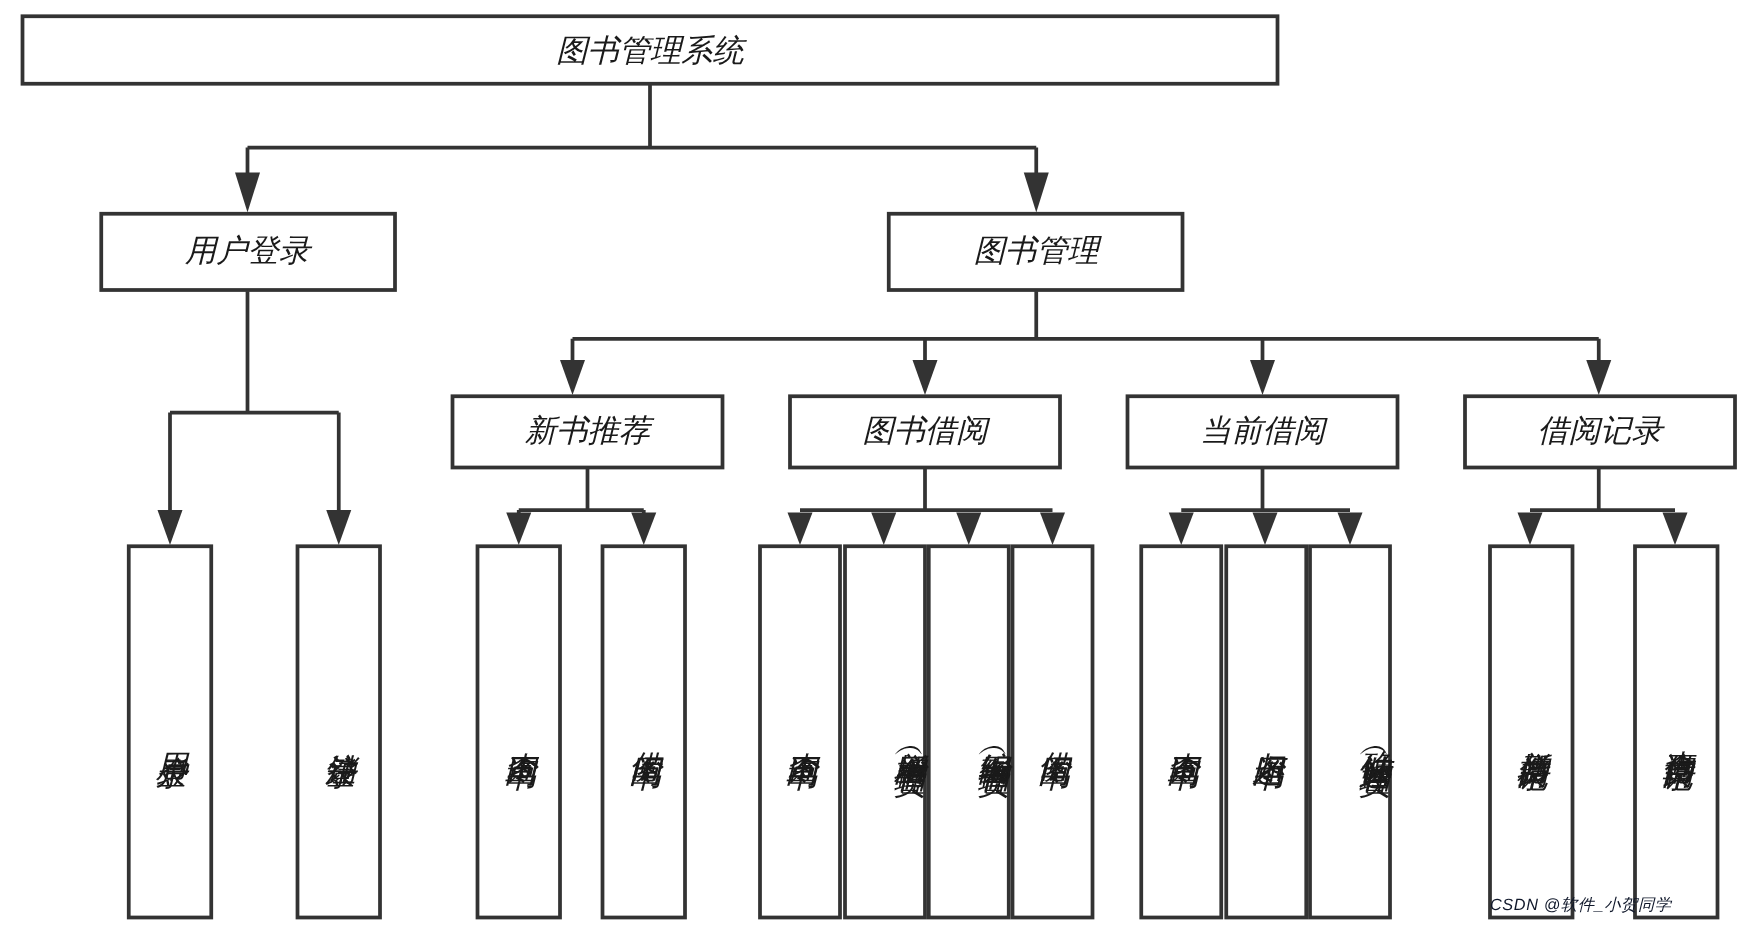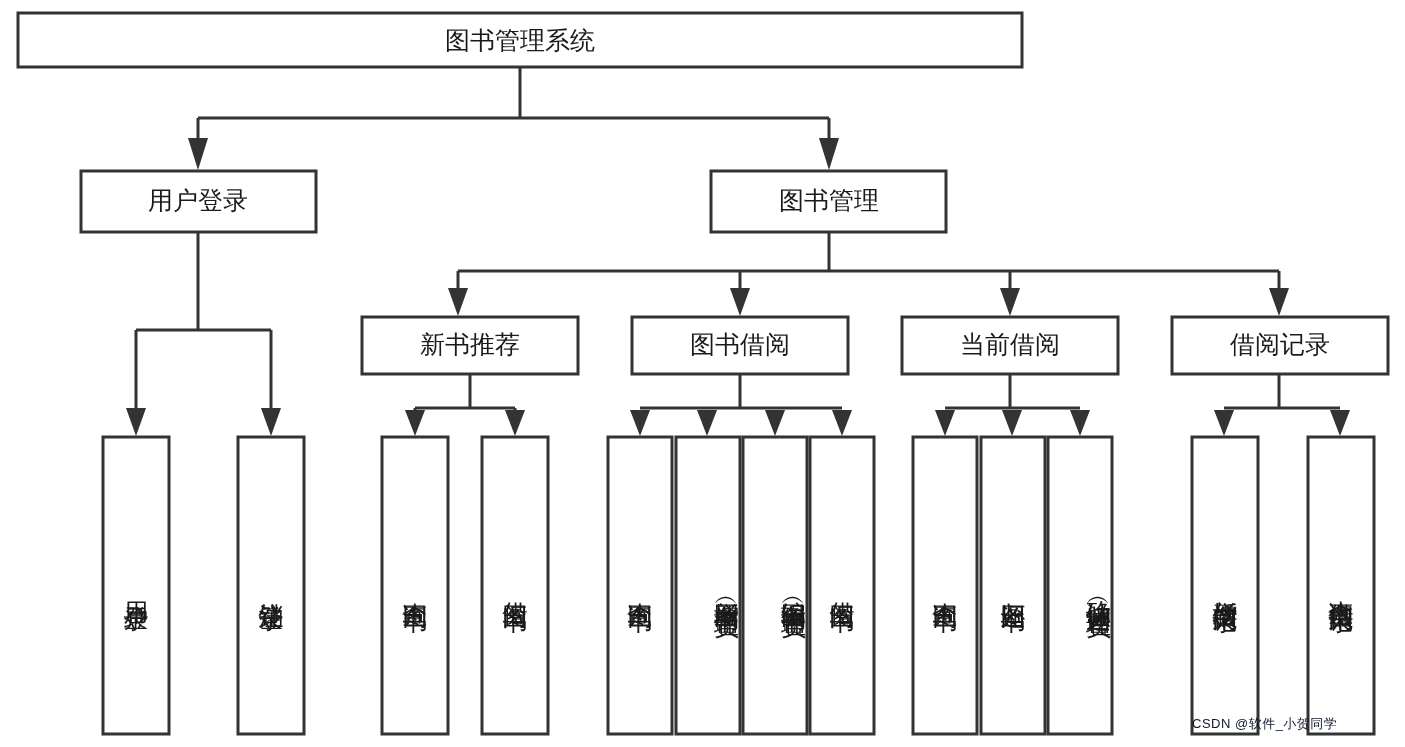--- a/index.html
+++ b/index.html
@@ -13,20 +13,21 @@
     height: 747px;
     font-family: "Liberation Sans", "DejaVu Sans", sans-serif;
     overflow: hidden;
     position: relative;
   }
   #diagram-root {
     position: relative;
     width: 1405px;
     height: 636px;
     background: #ffffff;
+    font-style: italic;
   }
   svg#tree-svg {
     position: absolute;
     left: 0;
     top: 0;
     width: 1405px;
     height: 747px;
     display: block;
   }
   .node-box {

